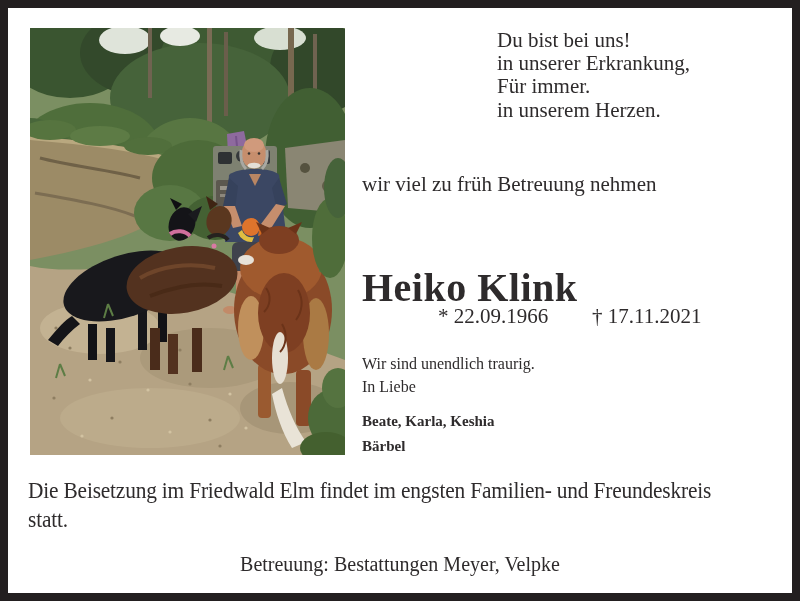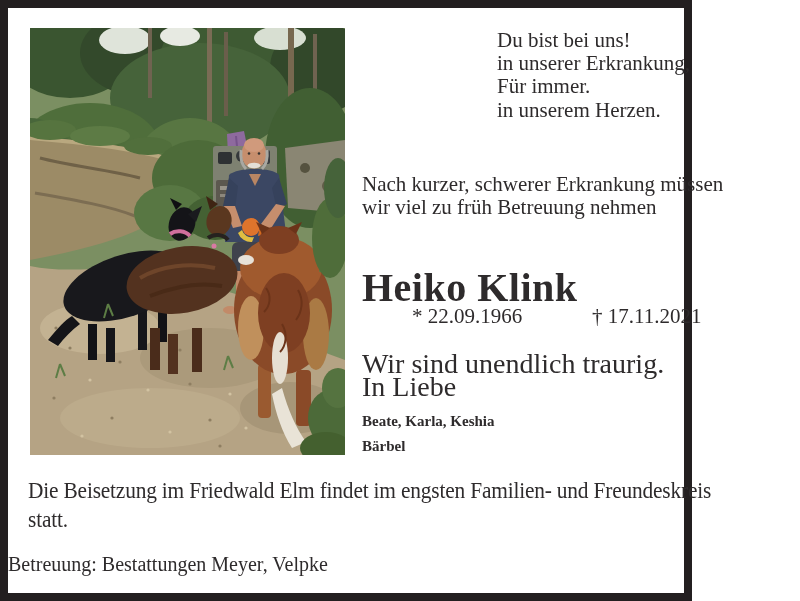--- a/index.html
+++ b/index.html
@@ -6,21 +6,21 @@
     margin: 0;
     padding: 0;
     width: 800px;
     height: 601px;
     overflow: hidden;
     background: #ffffff;
     font-family: "Liberation Serif", "DejaVu Serif", serif;
   }
   .page {
     position: relative;
-    width: 692px;
+    width: 800px;
     height: 601px;
     box-sizing: border-box;
     border: 8px solid var(--frame, #231f20);
     background: #ffffff;
   }
   .content {
     position: relative;
     width: 784px;
     height: 585px;
     color: var(--text, #2e2b2c);
@@ -60,27 +60,27 @@
     letter-spacing: 0.5px;
     line-height: 44px;
     white-space: nowrap;
   }
   .date {
     position: absolute;
     top: 296px;
     font-size: 21px;
     white-space: nowrap;
   }
-  .date-birth { left: 404px; }
+  .date-birth { left: 430px; }
   .date-death { left: 584px; }
   .condolence {
     position: absolute;
     left: 354px;
     top: 344px;
-    font-size: 28px;
+    font-size: 16px;
     line-height: 23px;
     white-space: nowrap;
   }
   .mourners {
     position: absolute;
     left: 354px;
     top: 401px;
     font-size: 15px;
     font-weight: bold;
     line-height: 25px;
@@ -95,20 +95,21 @@
     letter-spacing: -0.2px;
     transform: scaleX(0.93);
     transform-origin: left top;
     white-space: nowrap;
   }
   .footer {
     position: absolute;
     left: 0;
     top: 545px;
     width: 784px;
+    text-align: center;
     font-size: 20px;
     white-space: nowrap;
   }
 </style>
 </head>
 <body>
 
 <div class="page">
   <div class="content">
 
@@ -268,21 +269,20 @@
     </svg>
 
     <div class="poem">
       <div>Du bist bei uns!</div>
       <div>in unserer Erkrankung,</div>
       <div>Für immer.</div>
       <div>in unserem Herzen.</div>
     </div>
 
     <div class="intro">
-      <div>Nach kurzer, schwerer Erkrankung müssen</div>
       <div>wir viel zu früh Betreuung nehmen</div>
     </div>
 
     <div class="name">Heiko Klink</div>
 
     <div class="date date-birth">
       <span>*</span>
       <span>22.09.1966</span>
     </div>
     <div class="date date-death">

